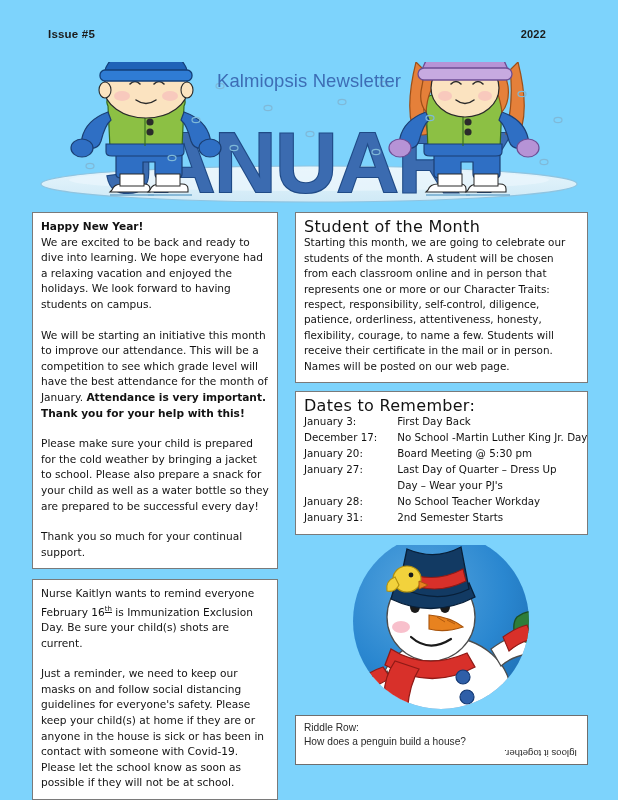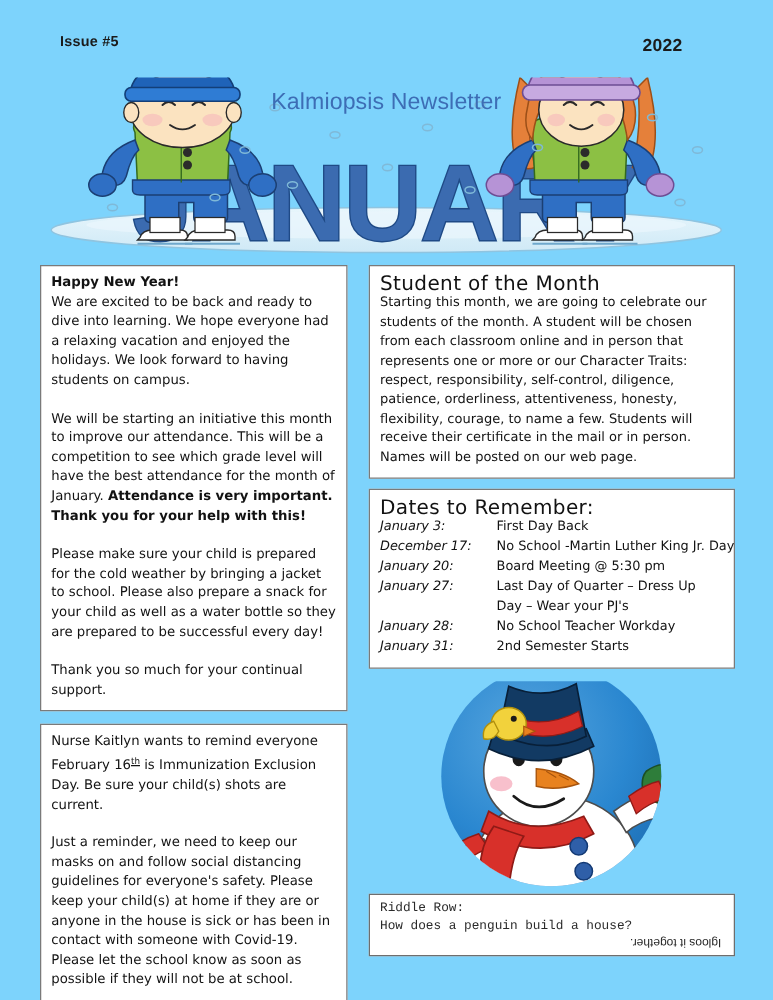--- a/index.html
+++ b/index.html
@@ -36,21 +36,21 @@
     font-size: 11.5px;
     font-weight: bold;
     color: #1b1b1b;
     letter-spacing: 0.2px;
   }
   .year-label {
     position: absolute;
     right: 72px;
     top: 0;
     font-family: "Liberation Sans", sans-serif;
-    font-size: 14px;
+    font-size: 11px;
     font-weight: bold;
     color: #1b1b1b;
     letter-spacing: 0.2px;
   }
 
   
   .banner {
     position: absolute;
     top: 62px;
     left: 24px;
@@ -145,21 +145,20 @@
     padding: 0 0 0.5px 0;
     font-family: "DejaVu Sans", sans-serif;
     font-size: 10.3px;
     line-height: 15.4px;
     color: #121212;
     white-space: nowrap;
   }
   .dates-table td.dt-date {
     width: 74px;
     padding-right: 20px;
-    font-style: italic;
   }
 
   
   .snow-wrap {
     position: relative;
     width: 293px;
     height: 168px;
     margin-top: 10px;
   }
 
@@ -167,21 +166,21 @@
   .riddle {
     margin-top: 2px;
     border: 1.3px solid #6e6e6e;
     background: #fff;
     box-sizing: border-box;
     padding: 5px 8px 6px 8px;
     height: 50px;
     position: relative;
   }
   .riddle-text {
-    font-family: Liberation Mono, monospace;
+    font-family: Liberation Sans, sans-serif;
     font-size: 10.2px;
     line-height: 14px;
     color: #2a2a2a;
   }
   .riddle-answer {
     position: absolute;
     right: 10px;
     bottom: 5px;
     font-family: "Liberation Sans", sans-serif;
     font-size: 9.6px;

